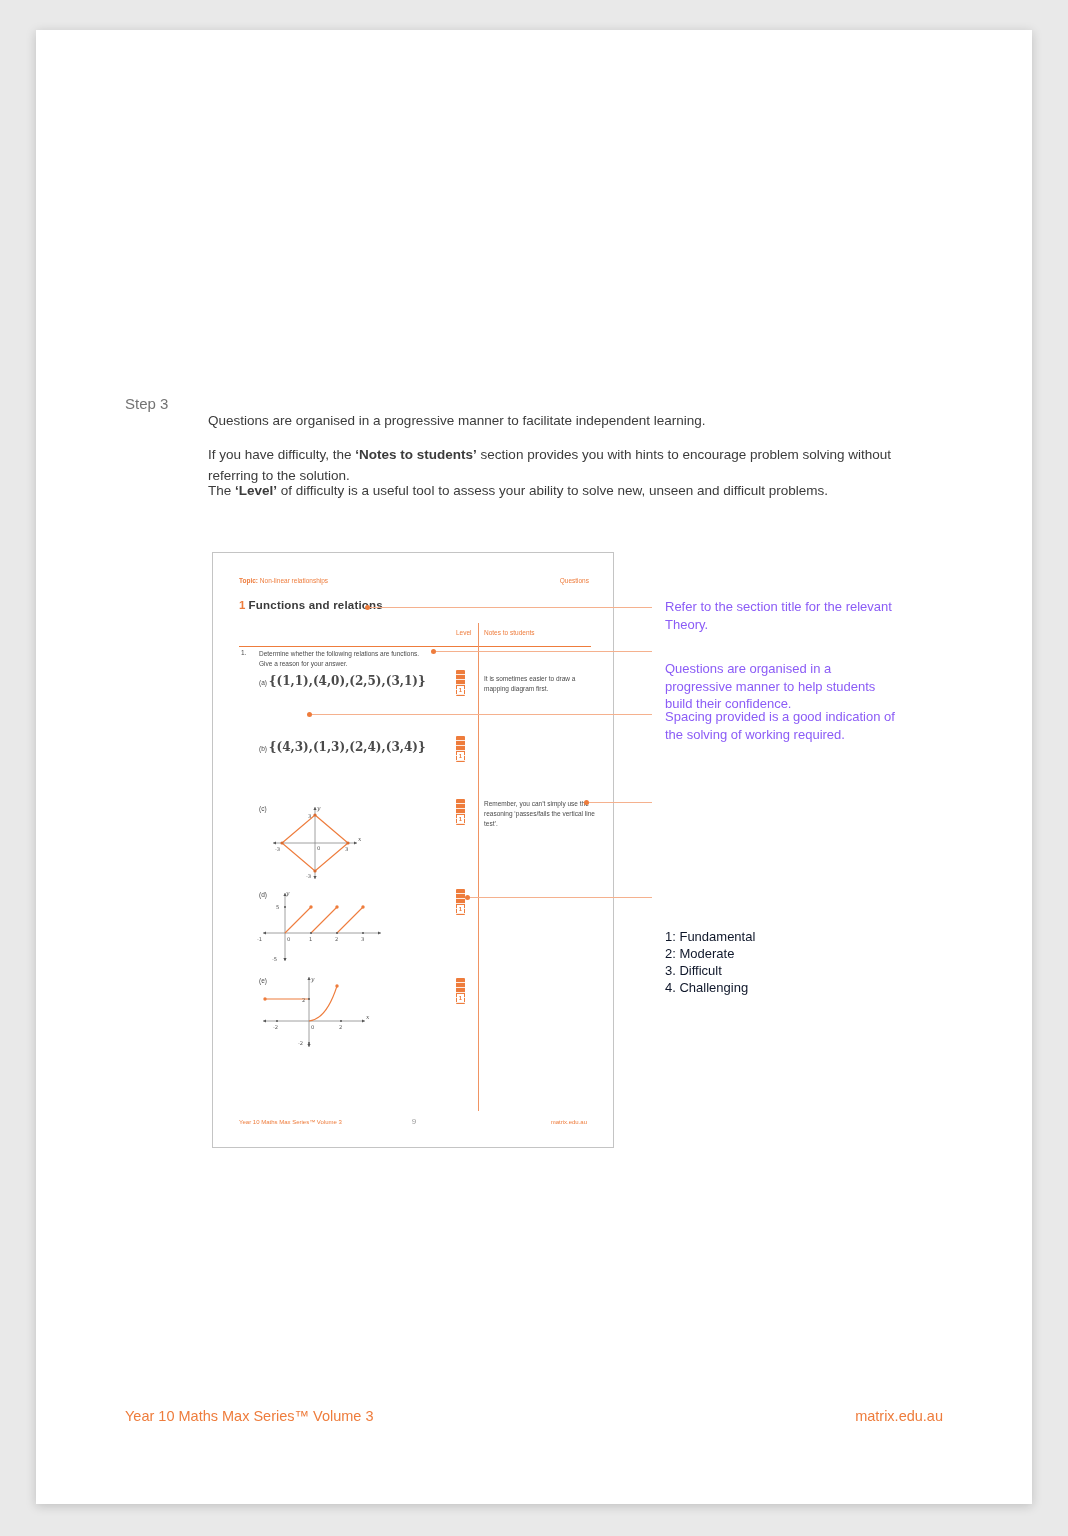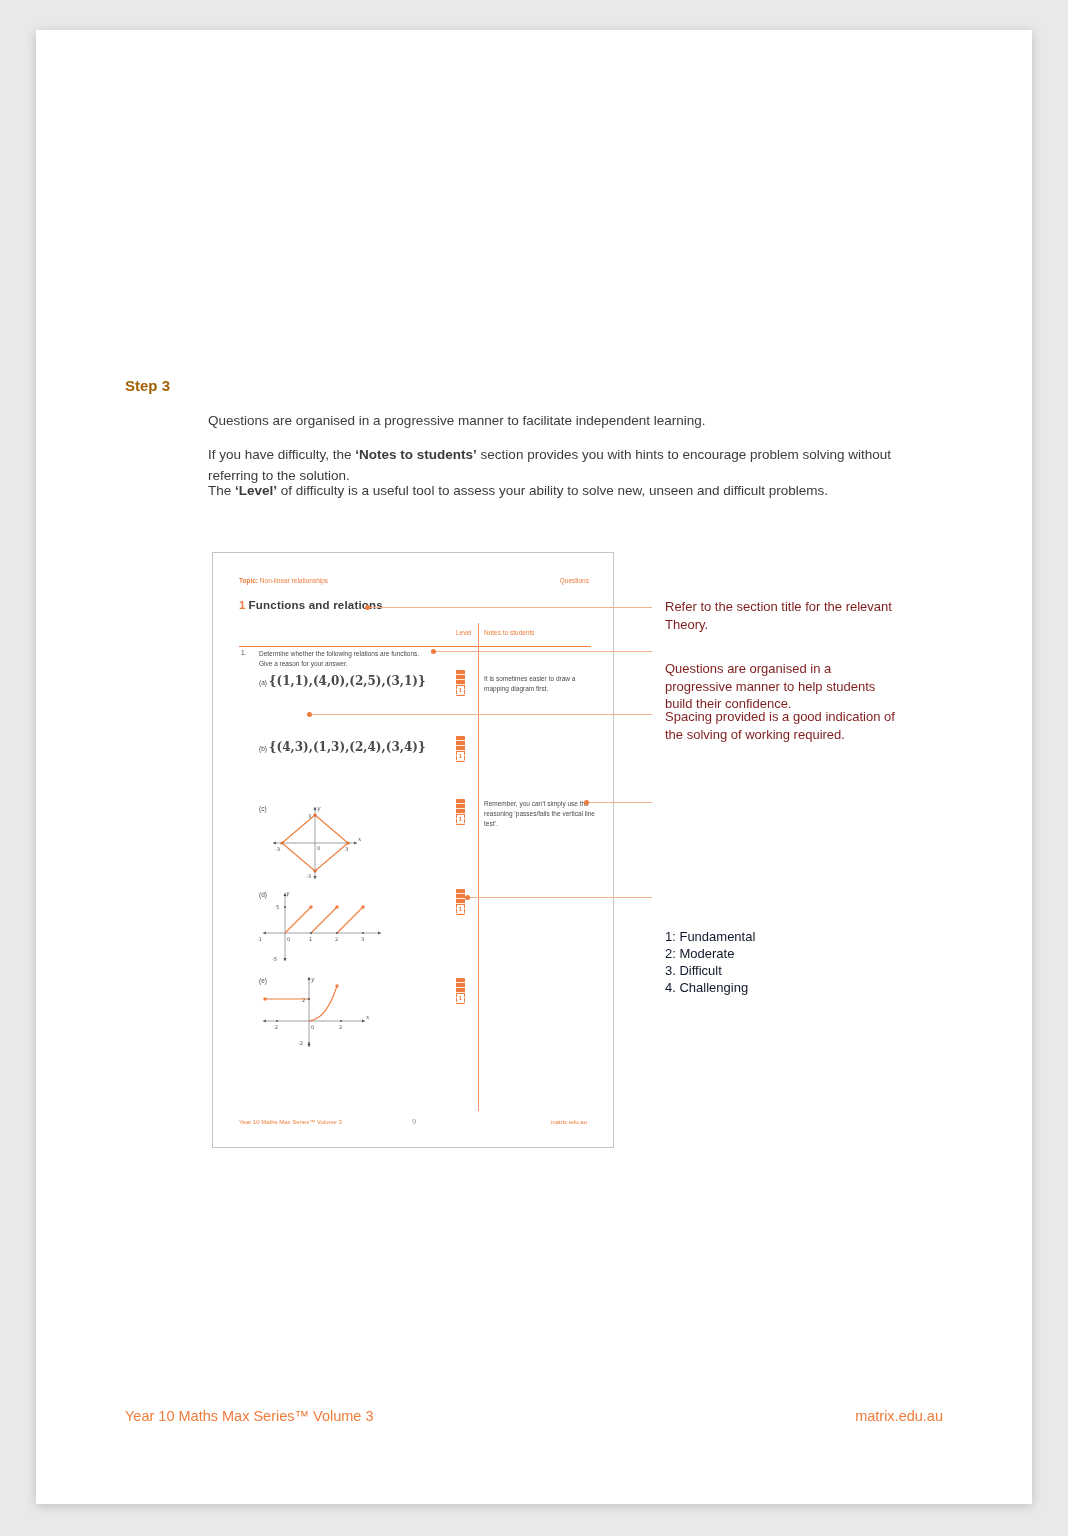--- a/index.html
+++ b/index.html
@@ -11,21 +11,21 @@
     -webkit-font-smoothing:antialiased;
   }
   .sheet{
     position:absolute;left:36px;top:30px;width:996px;height:1474px;
     background:#ffffff;
     box-shadow:0 2px 10px rgba(0,0,0,.18);
   }
   .abs{position:absolute;}
 
   
-  .step-label{left:89px;top:347px;font-size:15px;font-weight:700;color:#a16207;}
+  .step-label{left:89px;top:365px;font-size:15px;font-weight:400;color:#737373;}
   .step-heading{left:172px;top:347px;font-size:15.5px;font-weight:700;color:#ee7c3c;margin:0;}
   .para{left:172px;color:#3b3b3b;font-size:13.5px;line-height:21px;width:715px;margin:0;}
   .p1{top:380px;}
   .p2{top:414px;}
   .p3{top:450px;}
   .para b{font-weight:700;}
 
   
   .sample{
     left:176px;top:522px;width:402px;height:596px;
@@ -72,21 +72,21 @@
   
   .cl{position:absolute;height:1px;background:#f5b18e;}
   .cd{position:absolute;width:5px;height:5px;border-radius:50%;background:#ee7c3c;}
   .l1{left:334px;top:577px;width:282px;} .d1{left:329px;top:575px;}
   .l2{left:400px;top:621px;width:216px;} .d2{left:395px;top:619px;}
   .l3{left:276px;top:684px;width:340px;} .d3{left:271px;top:682px;}
   .l4{left:553px;top:772px;width:63px;}  .d4{left:548px;top:770px;}
   .l5{left:434px;top:867px;width:182px;} .d5{left:429px;top:865px;}
 
   
-  .ann{left:629px;width:235px;font-size:13px;line-height:17.5px;color:#7f1d1d;}
+  .ann{left:629px;width:235px;font-size:13px;line-height:17.5px;color:#8b5cf6;}
   .ann b{font-weight:700;}
   .a1{top:568px;} .a2{top:630px;} .a3{top:678px;} .a4{top:765px;} .a5{top:861px;}
   .lvl-list{left:629px;top:898px;width:235px;font-size:13px;line-height:17px;color:#0f172a;}
 
   
   .footer-left{left:89px;top:1378px;font-size:14.5px;color:#ee7c3c;}
   .footer-right{right:89px;top:1378px;font-size:14.5px;color:#ee7c3c;}
 
   svg text{font-family:"DejaVu Sans", sans-serif;font-size:5.2px;fill:#555;}
   svg text.ax{font-family:"DejaVu Serif", serif;font-style:italic;font-size:6px;}

